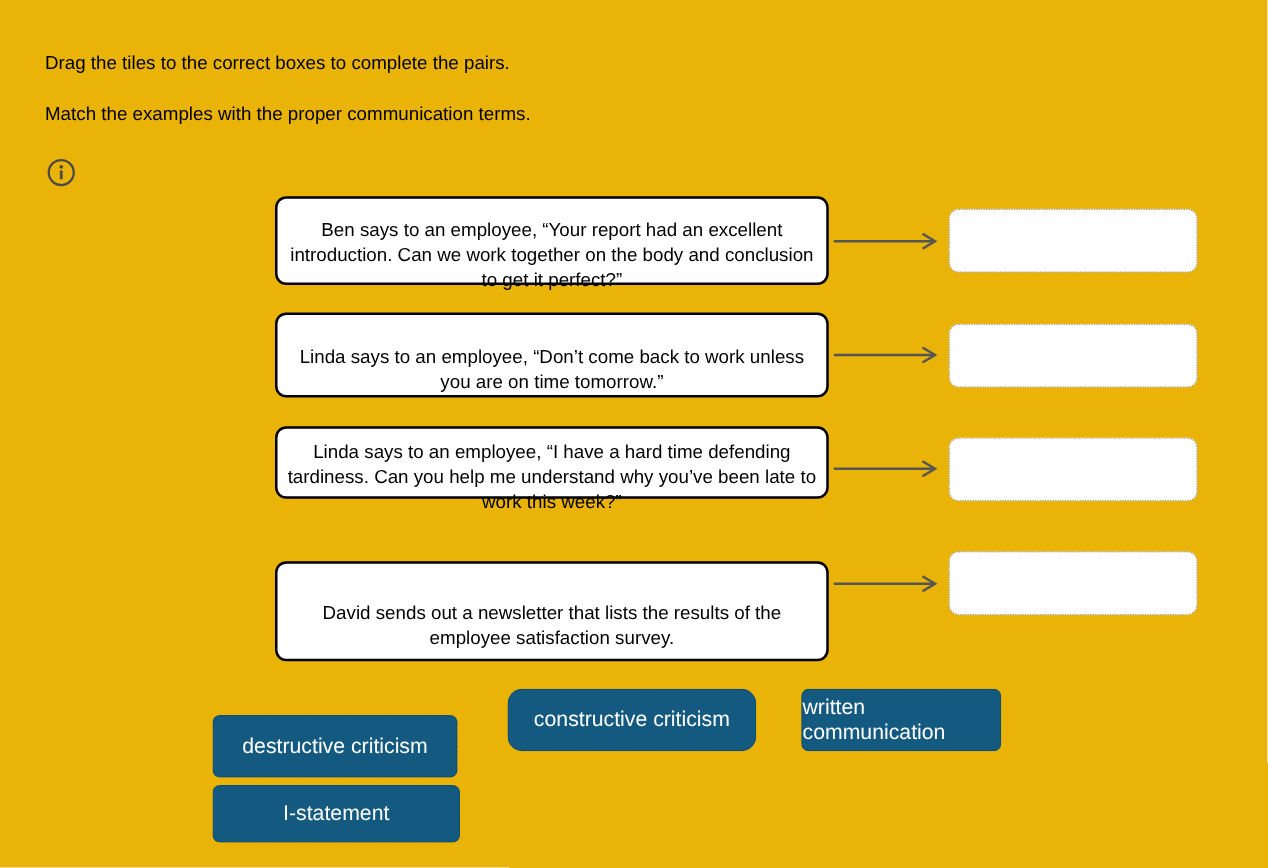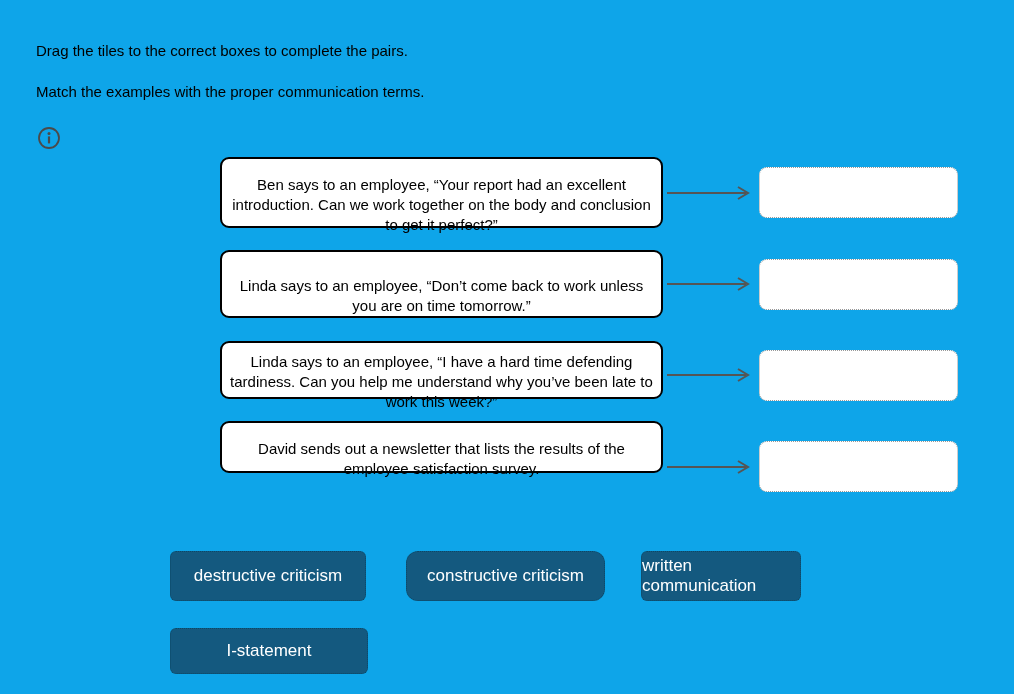--- a/index.html
+++ b/index.html
@@ -10,21 +10,21 @@
     --slot-border:#999999;
     --icon:#4A4A4A;
     --text:#000000;
   }
   html,body{margin:0;padding:0;background:#ffffff;}
   body{font-family:"Liberation Sans", sans-serif; color:var(--text);}
   .canvas{
     position:relative;
     width:1014px;
     height:694px;
-    background:#0ea5e9;
+    background:#eab308;
     overflow:hidden;
   }
   .instruction{
     position:absolute;
     left:36px;
     font-size:15px;
     line-height:18px;
     color:var(--text);
     white-space:nowrap;
   }
@@ -55,21 +55,21 @@
   }
   .example-box .example-text{
     font-size:15px;
     line-height:20px;
     color:var(--text);
     margin-top:24px;
   }
   .r1{top:157px;height:71px;}
   .r2{top:250px;height:68px;}
   .r3{top:341px;height:58px;justify-content:center;}
-  .r4{top:421px;height:52px;}
+  .r4{top:449px;height:80px;}
   .arrow{
     position:absolute;
     left:666px;
     width:88px;height:14px;
     color:var(--arrow);
   }
   .a1{top:186px;}
   .a2{top:277px;}
   .a3{top:368px;}
   .a4{top:460px;}
@@ -94,21 +94,21 @@
     color:var(--tile-text);
     border:1px dotted rgba(10,70,100,0.9);
     border-radius:6px;
     display:flex;
     align-items:center;
     justify-content:center;
     font-size:17px;
     cursor:grab;
     user-select:none;
   }
-  .t1{left:170px;top:551px;width:196px;height:50px;}
+  .t1{left:170px;top:572px;width:196px;height:50px;}
   .t2{left:406px;top:551px;width:199px;height:50px;border-radius:12px;}
   .t3{left:641px;top:551px;width:160px;height:50px;}
   .t4{left:170px;top:628px;width:198px;height:46px;}
 </style>
 </head>
 <body>
 
 <div class="canvas">
 
   <p class="instruction i1">Drag the tiles to the correct boxes to complete the pairs.</p>

